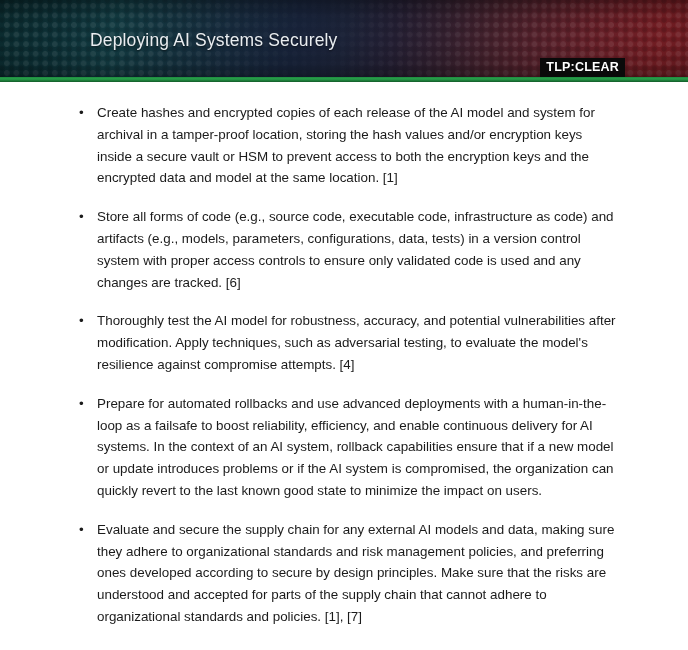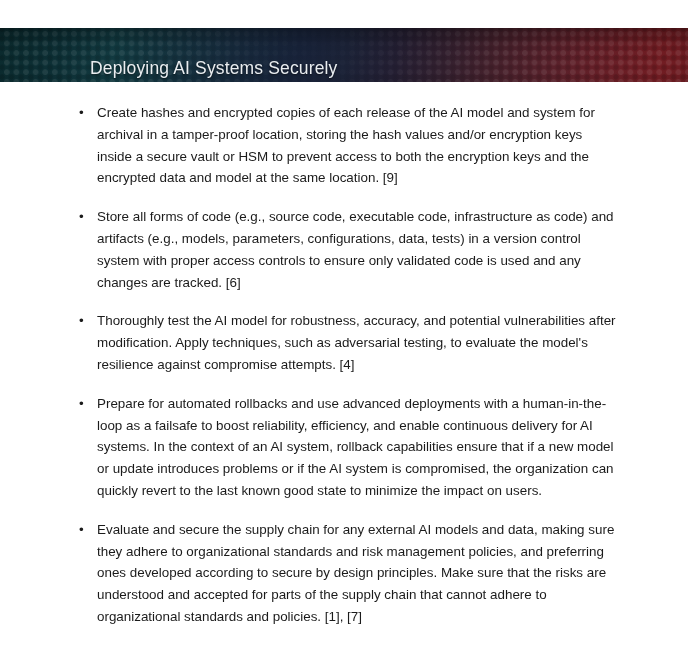--- a/index.html
+++ b/index.html
@@ -14,21 +14,20 @@
     overflow: hidden;
     position: relative;
   }
 
   
   .banner {
     position: relative;
     width: 688px;
     height: 82px;
     overflow: hidden;
-    margin-top: 28px;
   }
   .banner-base {
     position: absolute;
     inset: 0;
     background:
       linear-gradient(100deg,
         #0b2b2f 0%,
         #0d3036 9%,
         #123b42 17%,
         #15323f 26%,
@@ -187,21 +186,21 @@
   <div class="banner-shade"></div>
   <div class="banner-title">Deploying AI Systems Securely</div>
   <div class="tlp-badge">TLP:CLEAR</div>
   <div class="banner-rule"></div>
 </div>
 
 <div class="content">
   <ul class="bullet-list">
     <li class="bullet-item">
       <span class="bullet-marker">•</span>
-      <span>Create hashes and encrypted copies of each release of the AI model and system for archival in a tamper-proof location, storing the hash values and/or encryption keys inside a secure vault or HSM to prevent access to both the encryption keys and the encrypted data and model at the same location. [9]</span>
+      <span>Create hashes and encrypted copies of each release of the AI model and system for archival in a tamper-proof location, storing the hash values and/or encryption keys inside a secure vault or HSM to prevent access to both the encryption keys and the encrypted data and model at the same location. [1]</span>
     </li>
     <li class="bullet-item">
       <span class="bullet-marker">•</span>
       <span>Store all forms of code (e.g., source code, executable code, infrastructure as code) and artifacts (e.g., models, parameters, configurations, data, tests) in a version control system with proper access controls to ensure only validated code is used and any changes are tracked. [6]</span>
     </li>
     <li class="bullet-item">
       <span class="bullet-marker">•</span>
       <span>Thoroughly test the AI model for robustness, accuracy, and potential vulnerabilities after modification. Apply techniques, such as adversarial testing, to evaluate the model's resilience against compromise attempts. [4]</span>
     </li>
     <li class="bullet-item">

